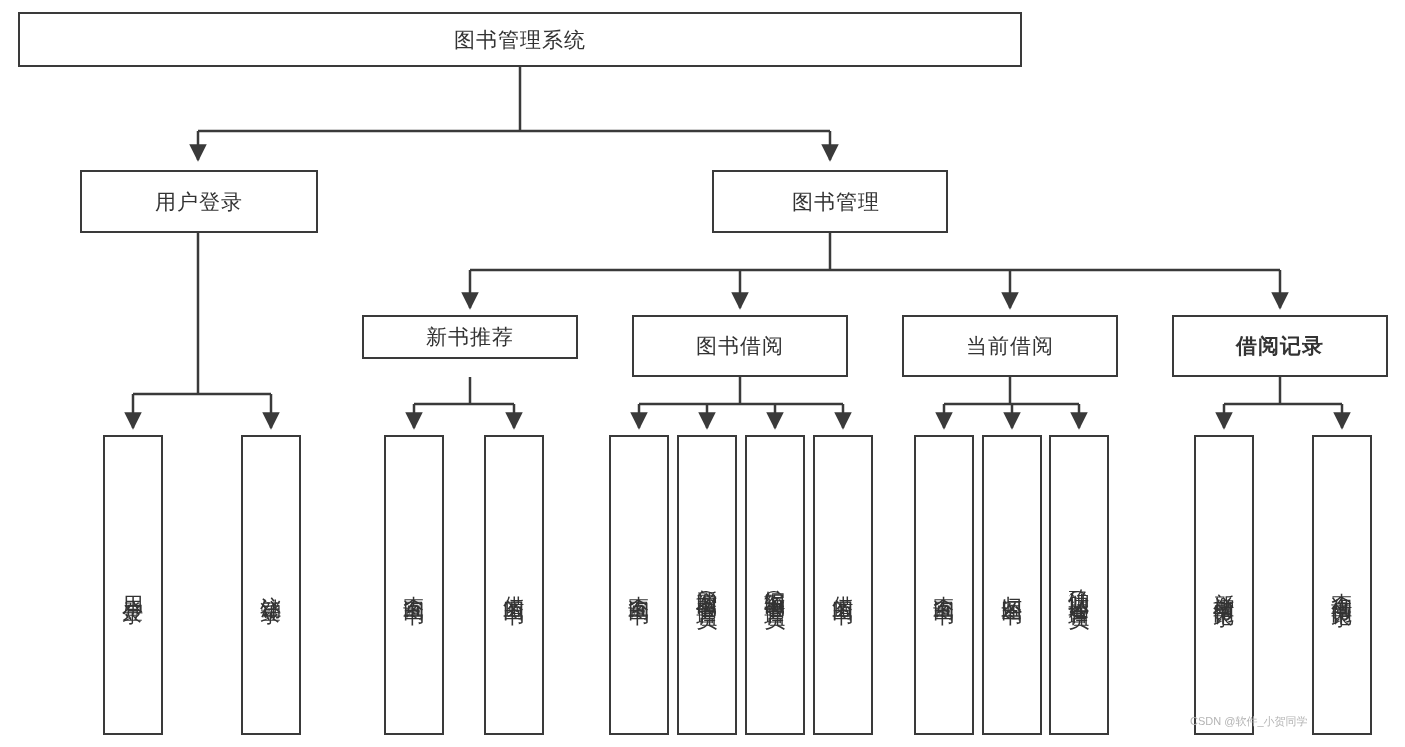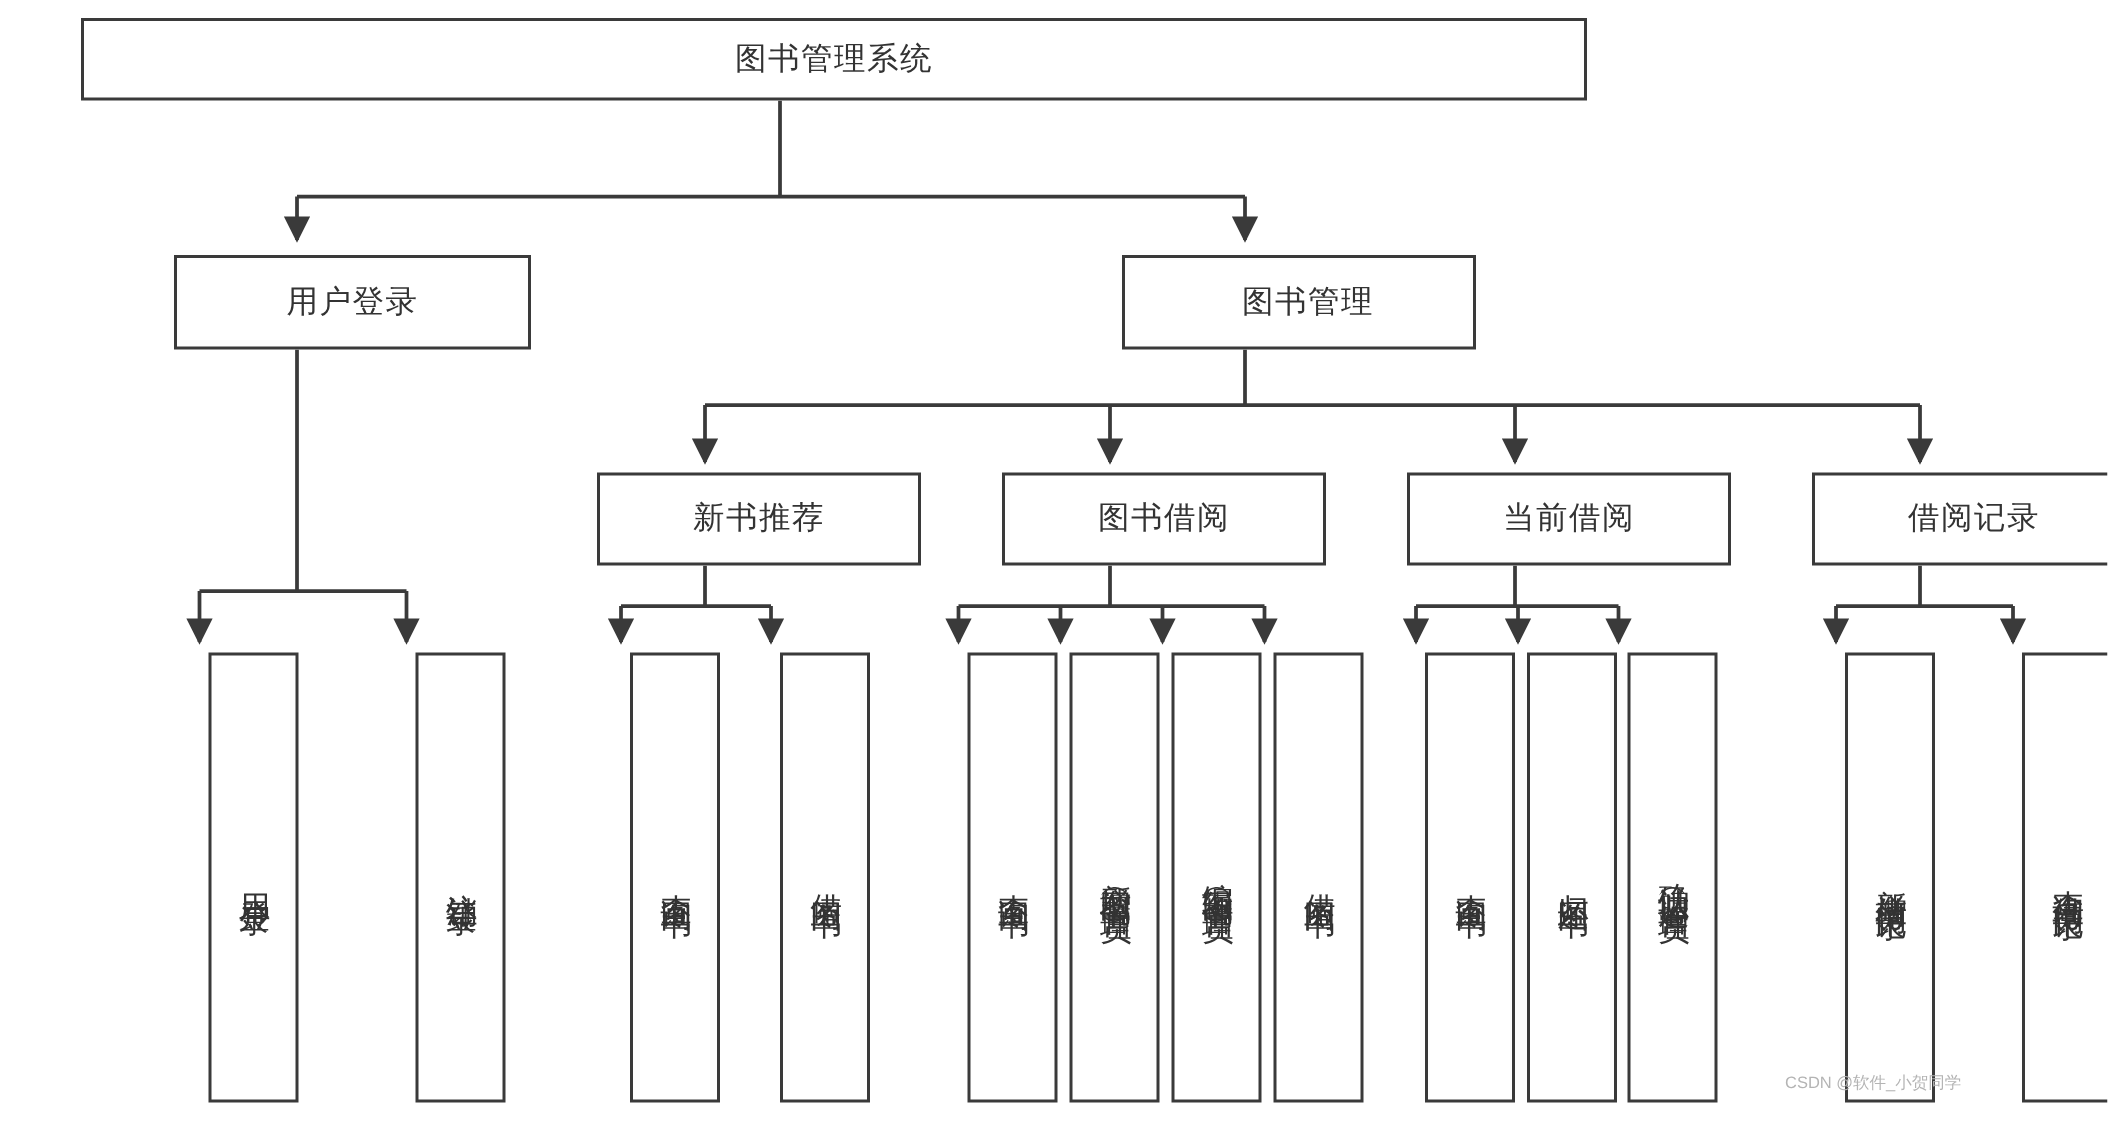--- a/index.html
+++ b/index.html
@@ -28,21 +28,20 @@
     position: absolute;
     box-sizing: border-box;
     border: 2.5px solid #3a3a3a;
     background: #ffffff;
     display: flex;
     align-items: center;
     justify-content: center;
     text-align: center;
     color: #333333;
     z-index: 2;
-    margin-left: 36px;
   }
   .node .lbl {
     display: block;
     line-height: 1.12;
     letter-spacing: 1px;
   }
   .node.horiz .lbl {
     font-size: 21px;
   }
   .node.vert {
@@ -125,33 +124,33 @@
   </div>
 
   <div class="node horiz" style="left:80px; top:170px; width:238px; height:63px;">
     <span class="lbl">用户登录</span>
   </div>
 
   <div class="node horiz" style="left:712px; top:170px; width:236px; height:63px;padding-left:12px;">
     <span class="lbl">图书管理</span>
   </div>
 
-  <div class="node horiz" style="left:362px; top:315px; width:216px; height:62px;">
+  <div class="node horiz" style="left:362px; top:315px; width:216px; height:44px;">
     <span class="lbl">新书推荐</span>
   </div>
 
   <div class="node horiz" style="left:632px; top:315px; width:216px; height:62px;align-items:center;">
     <span class="lbl">图书借阅</span>
   </div>
 
   <div class="node horiz" style="left:902px; top:315px; width:216px; height:62px;">
     <span class="lbl">当前借阅</span>
   </div>
 
-  <div class="node horiz" style="left:1172px; top:315px; width:216px; height:62px;">
+  <div class="node horiz" style="left:1172px; top:315px; width:216px; height:62px;font-weight:bold;">
     <span class="lbl">借阅记录</span>
   </div>
 
   <div class="node vert" style="left:103px; top:435px; width:60px; height:300px;">
     <span class="lbl">用户登录</span>
   </div>
 
   <div class="node vert" style="left:241px; top:435px; width:60px; height:300px;">
     <span class="lbl">注销登录</span>
   </div>

